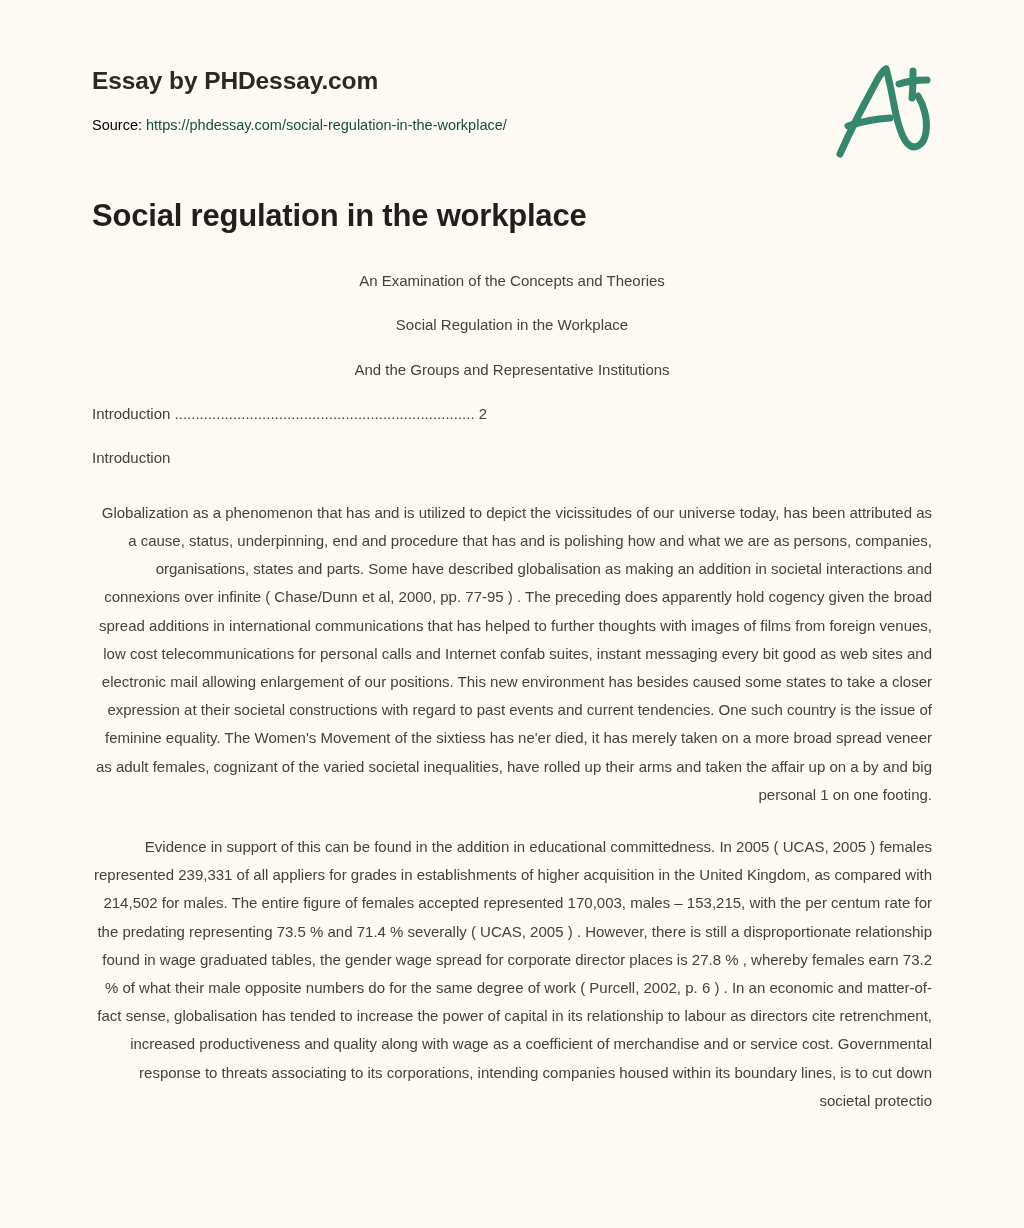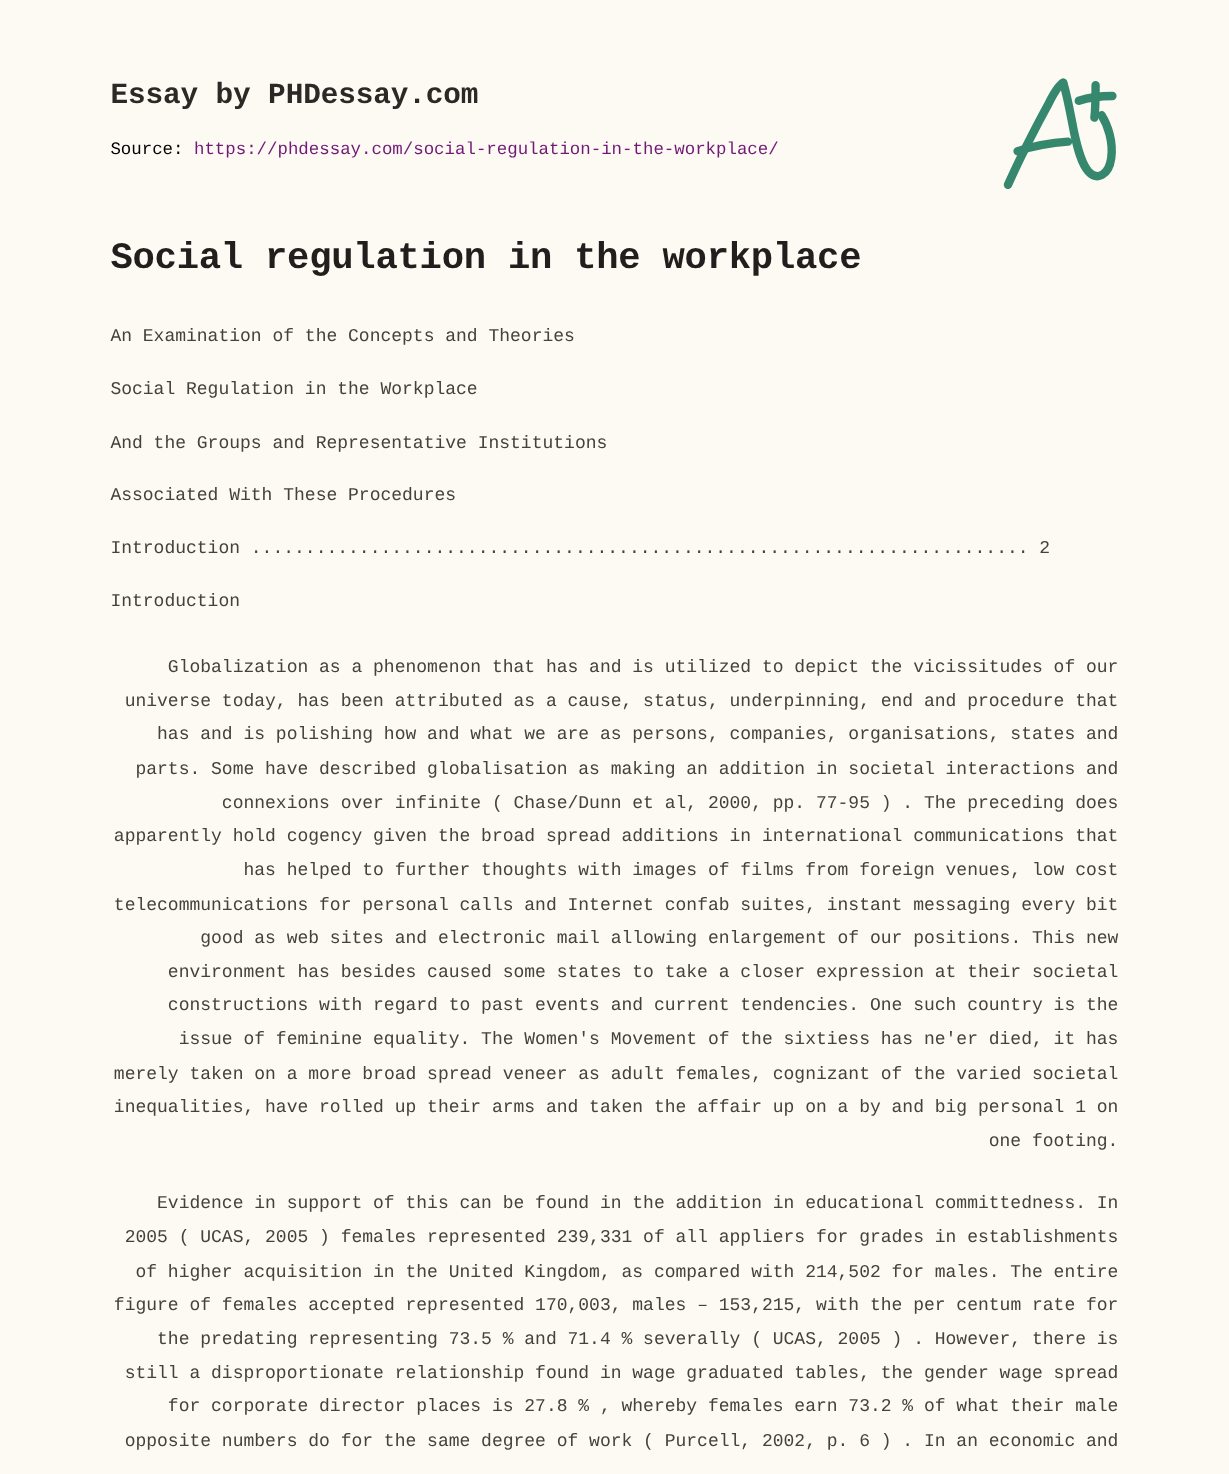--- a/index.html
+++ b/index.html
@@ -16,21 +16,20 @@
     color: #3A3633;
     -webkit-font-smoothing: antialiased;
   }
   .page {
     position: relative;
     width: 1024px;
     height: 1222px;
     box-sizing: border-box;
     padding: 0 92px;
     overflow: hidden;
-    font-family: Liberation Mono, monospace;
   }
 
   
   .header {
     position: relative;
     padding-top: 68px;
   }
   .brand {
     font-size: 24.5px;
     font-weight: 700;
@@ -43,21 +42,21 @@
     margin-top: 22px;
     font-size: 14.5px;
     line-height: 1.2;
     color: #8D8881;
     white-space: nowrap;
   }
   .source-label {
     color: #000000;
   }
   .source-url {
-    color: #701a75;
+    color: #14532d;
     text-decoration: none;
   }
 
   
   .logo {
     position: absolute;
     top: 58px;
     right: 84px;
     width: 112px;
     height: 104px;
@@ -75,20 +74,21 @@
     font-size: 31px;
     font-weight: 700;
     letter-spacing: -0.2px;
     color: #211F1D;
     line-height: 1.25;
   }
 
   
   .subtitle-block {
     margin-top: 34px;
+    text-align: center;
   }
   .subtitle-line {
     font-size: 15px;
     line-height: 1.45;
     color: #45413D;
     margin-bottom: 22.5px;
   }
 
   
   .toc {
@@ -147,21 +147,20 @@
       </g>
     </svg>
   </div>
 
   <h1 class="doc-title">Social regulation in the workplace</h1>
 
   <div class="subtitle-block">
     <div class="subtitle-line">An Examination of the Concepts and Theories</div>
     <div class="subtitle-line">Social Regulation in the Workplace</div>
     <div class="subtitle-line">And the Groups and Representative Institutions</div>
-    <div class="subtitle-line">Associated With These Procedures</div>
   </div>
 
   <div class="toc">
     <div class="toc-line">Introduction ........................................................................ 2</div>
   </div>
 
   <div class="section-heading">Introduction</div>
 
   <p class="body-para">Globalization as a phenomenon that has and is utilized to depict the vicissitudes of our universe today, has been attributed as a cause, status, underpinning, end and procedure that has and is polishing how and what we are as persons, companies, organisations, states and parts. Some have described globalisation as making an addition in societal interactions and connexions over infinite ( Chase/Dunn et al, 2000, pp. 77-95 ) . The preceding does apparently hold cogency given the broad spread additions in international communications that has helped to further thoughts with images of films from foreign venues, low cost telecommunications for personal calls and Internet confab suites, instant messaging every bit good as web sites and electronic mail allowing enlargement of our positions. This new environment has besides caused some states to take a closer expression at their societal constructions with regard to past events and current tendencies. One such country is the issue of feminine equality. The Women's Movement of the sixtiess has ne'er died, it has merely taken on a more broad spread veneer as adult females, cognizant of the varied societal inequalities, have rolled up their arms and taken the affair up on a by and big personal 1 on one footing.</p>
   <p class="body-para">Evidence in support of this can be found in the addition in educational committedness. In 2005 ( UCAS, 2005 ) females represented 239,331 of all appliers for grades in establishments of higher acquisition in the United Kingdom, as compared with 214,502 for males. The entire figure of females accepted represented 170,003, males – 153,215, with the per centum rate for the predating representing 73.5 % and 71.4 % severally ( UCAS, 2005 ) . However, there is still a disproportionate relationship found in wage graduated tables, the gender wage spread for corporate director places is 27.8 % , whereby females earn 73.2 % of what their male opposite numbers do for the same degree of work ( Purcell, 2002, p. 6 ) . In an economic and matter-of-fact sense, globalisation has tended to increase the power of capital in its relationship to labour as directors cite retrenchment, increased productiveness and quality along with wage as a coefficient of merchandise and or service cost. Governmental response to threats associating to its corporations, intending companies housed within its boundary lines, is to cut down societal protectio</p>

